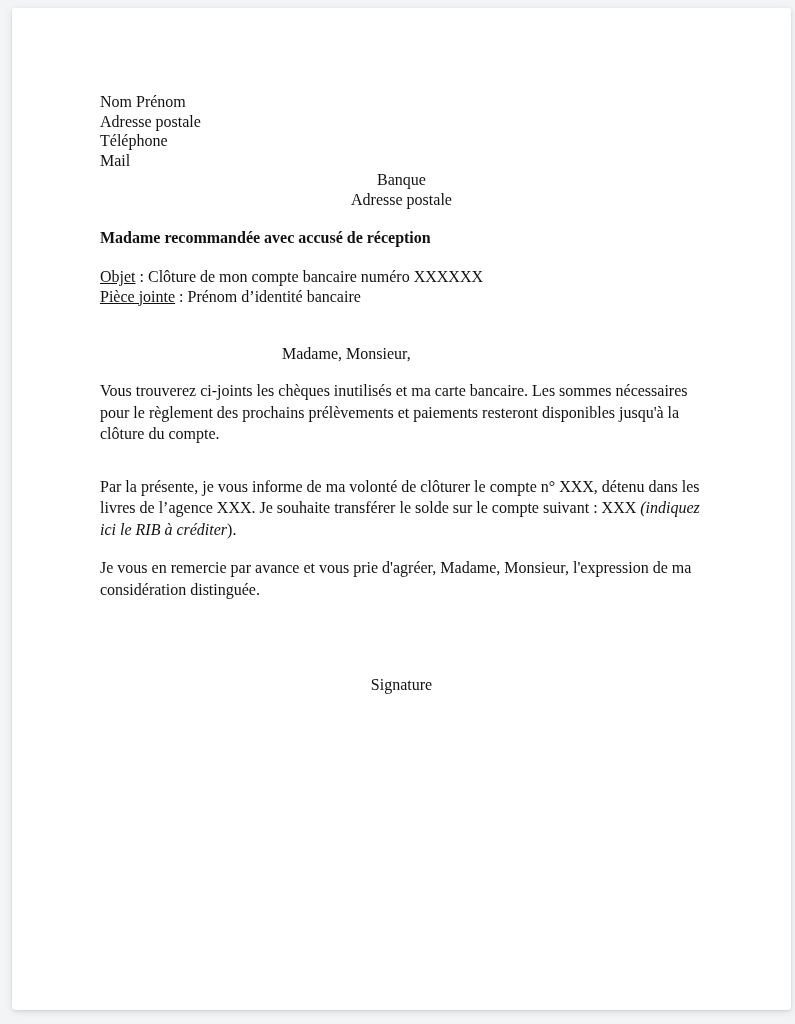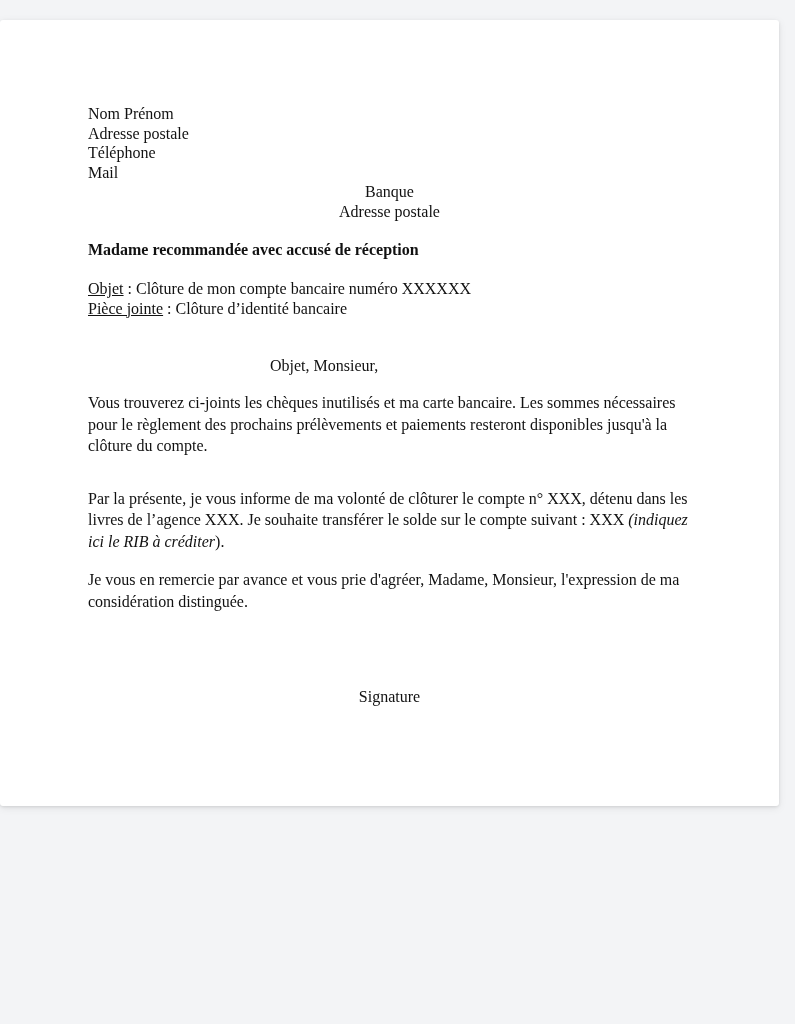--- a/index.html
+++ b/index.html
@@ -4,28 +4,27 @@
 <style>
   * { margin: 0; padding: 0; box-sizing: border-box; }
   html, body {
     width: 795px;
     height: 1024px;
     background: #f3f4f6;
     font-family: "Liberation Serif", "DejaVu Serif", serif;
   }
   .sheet {
     position: absolute;
-    left: 0;
+    left: 12px;
     top: 8px;
     width: 779px;
-    height: 786px;
+    height: 1002px;
     background: #ffffff;
     border-radius: 3px;
     box-shadow: 0 1px 3px rgba(0,0,0,0.10), 0 2px 8px rgba(0,0,0,0.08);
-    margin-top: 12px;
   }
   .content {
     padding: 84px 88px 0 88px;
     color: #111111;
     font-size: 16px;
   }
   .sender { line-height: 19.5px; }
   .recipient { line-height: 19.5px; text-align: center; }
   .date-line { margin-top: 80px; line-height: 21px; }
   .notice { margin-top: 18px; line-height: 21px; font-weight: bold; }
@@ -54,24 +53,24 @@
     <div class="recipient">
       <div>Banque</div>
       <div>Adresse postale</div>
     </div>
 
 
     <div class="notice">Madame recommandée avec accusé de réception</div>
 
     <div class="subject-block">
       <div><span class="label-underline">Objet</span><span> : Clôture de mon compte bancaire numéro XXXXXX</span></div>
-      <div><span class="label-underline">Pièce jointe</span><span> : Clôture d’identité bancaire</span></div>
+      <div><span class="label-underline">Pièce jointe</span><span> : Prénom d’identité bancaire</span></div>
     </div>
 
-    <div class="salutation">Objet, Monsieur,</div>
+    <div class="salutation">Madame, Monsieur,</div>
 
     <div class="para">Vous trouverez ci-joints les chèques inutilisés et ma carte bancaire. Les sommes nécessaires pour le règlement des prochains prélèvements et paiements resteront disponibles jusqu'à la clôture du compte.</div>
 
     <div class="para first"><span>Par la présente, je vous informe de ma volonté de clôturer le compte n° XXX, détenu dans les livres de l’agence XXX. Je souhaite transférer le solde sur le compte suivant : XXX </span><span class="italic">(indiquez ici le RIB à créditer</span><span>).</span></div>
 
     <div class="para last">Je vous en remercie par avance et vous prie d'agréer, Madame, Monsieur, l'expression de ma considération distinguée.</div>
 
     <div class="signature">Signature</div>
 
   </div>

